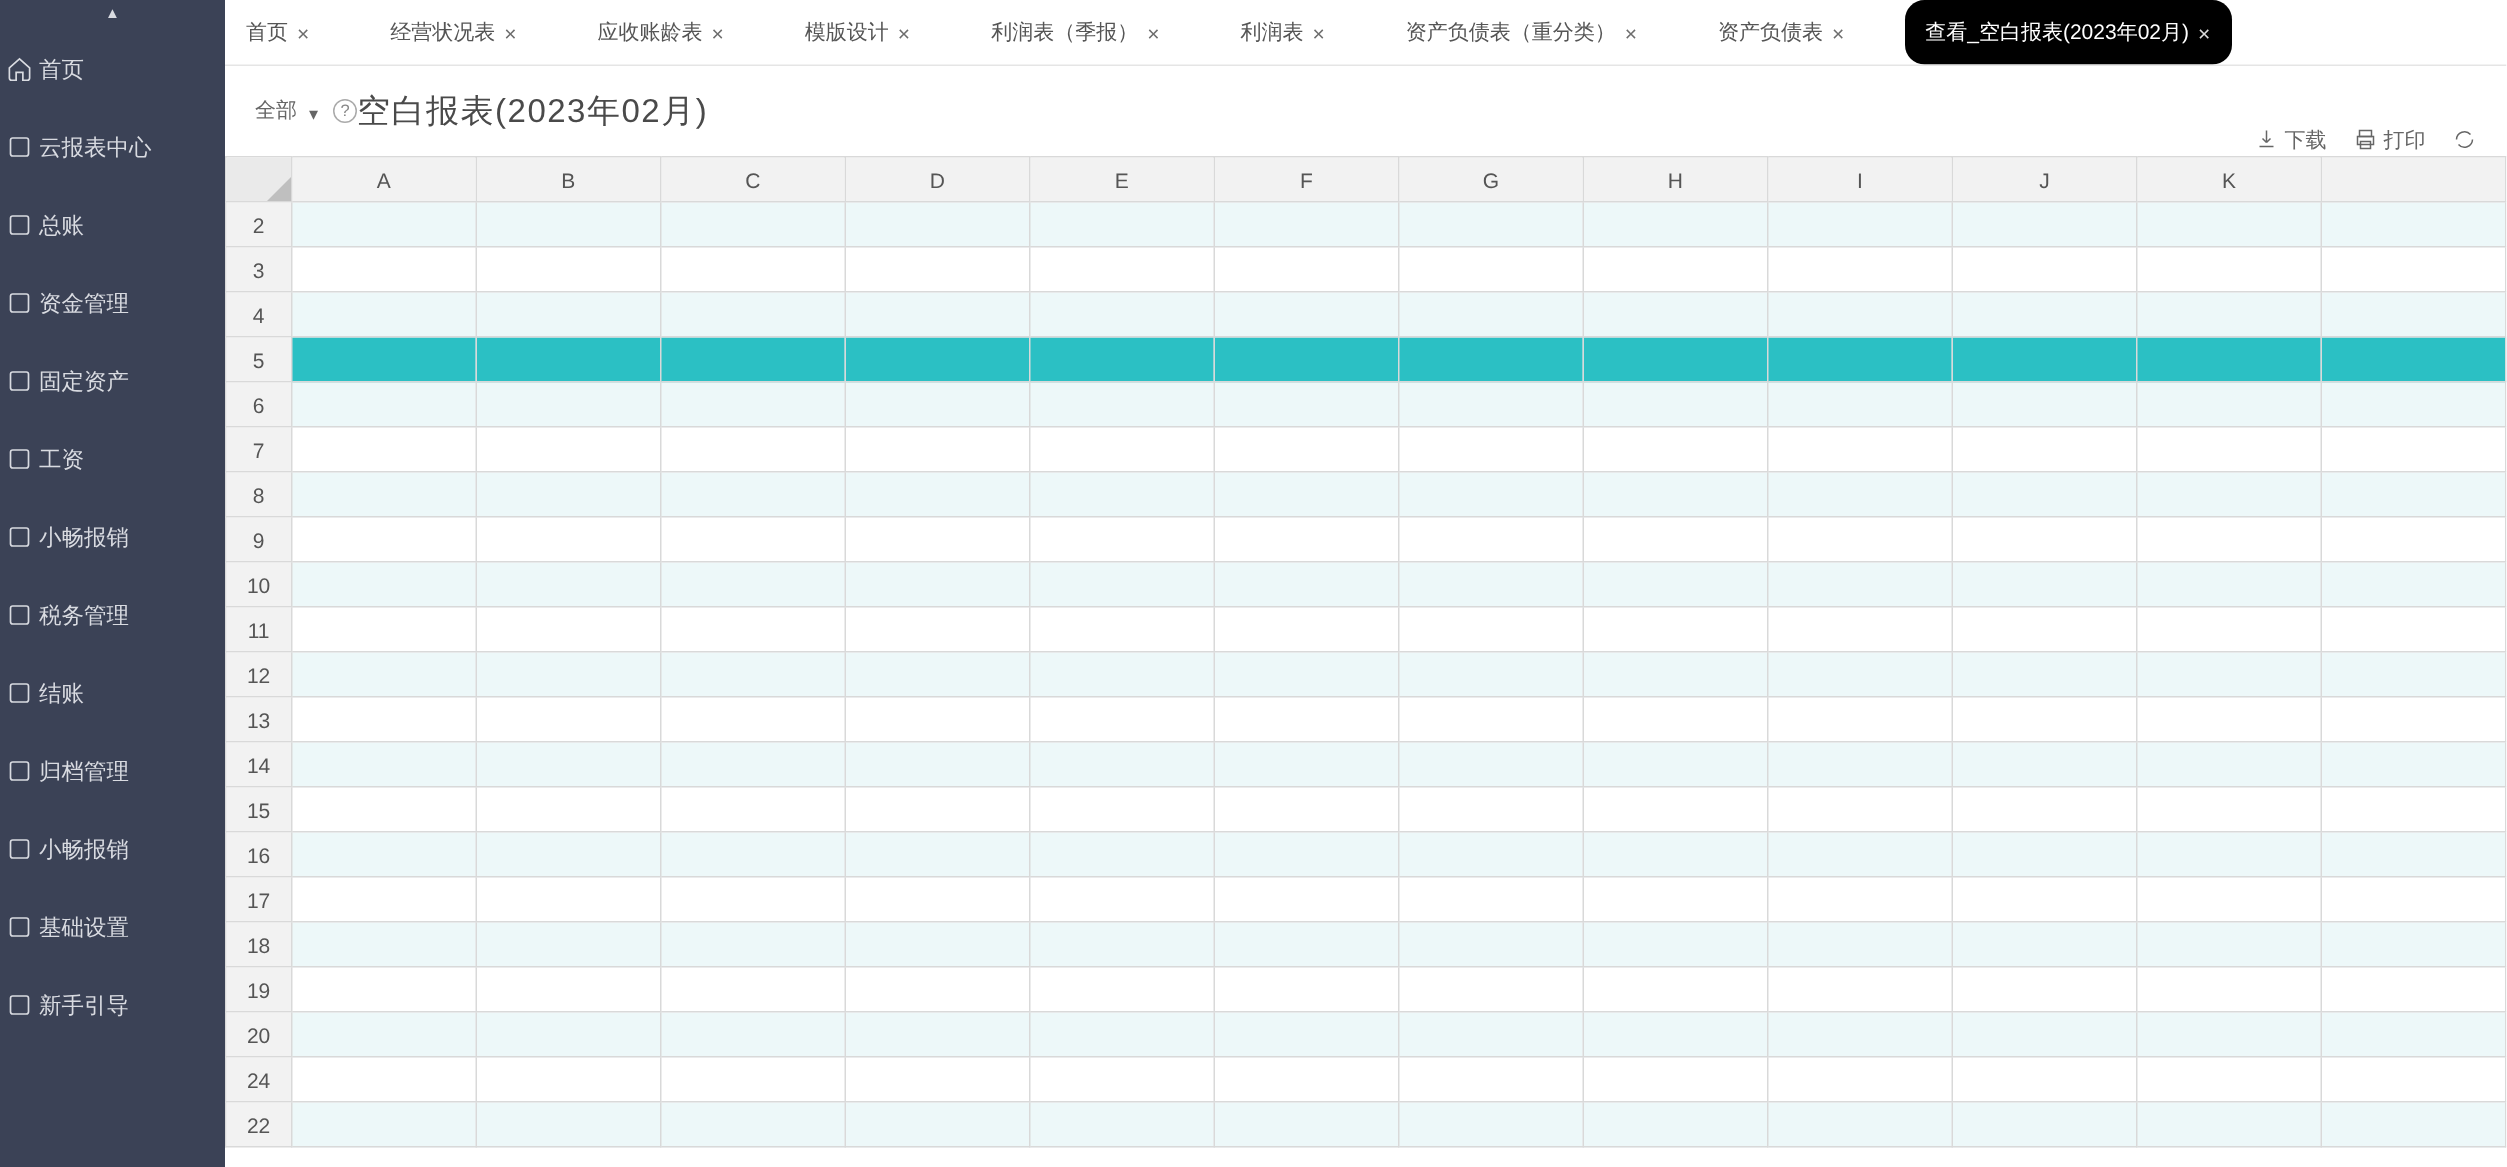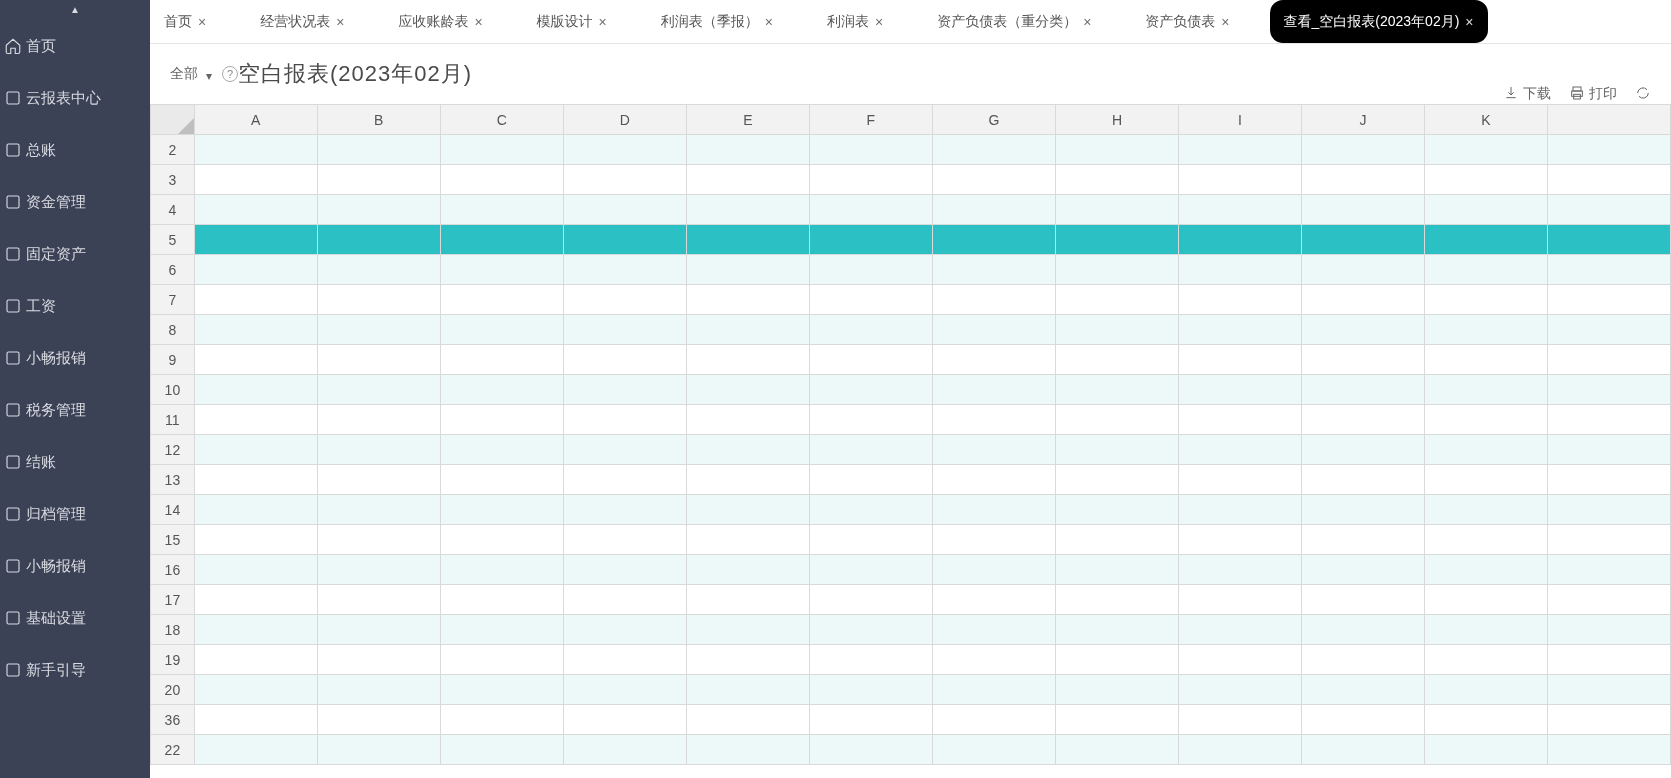--- a/index.html
+++ b/index.html
@@ -542,21 +542,21 @@
             <td></td>
             <td></td>
             <td></td>
             <td></td>
             <td></td>
             <td></td>
             <td></td>
             <td></td>
           </tr>
           <tr>
-            <th>36</th>
+            <th>24</th>
             <td></td>
             <td></td>
             <td></td>
             <td></td>
             <td></td>
             <td></td>
             <td></td>
             <td></td>
             <td></td>
             <td></td>

